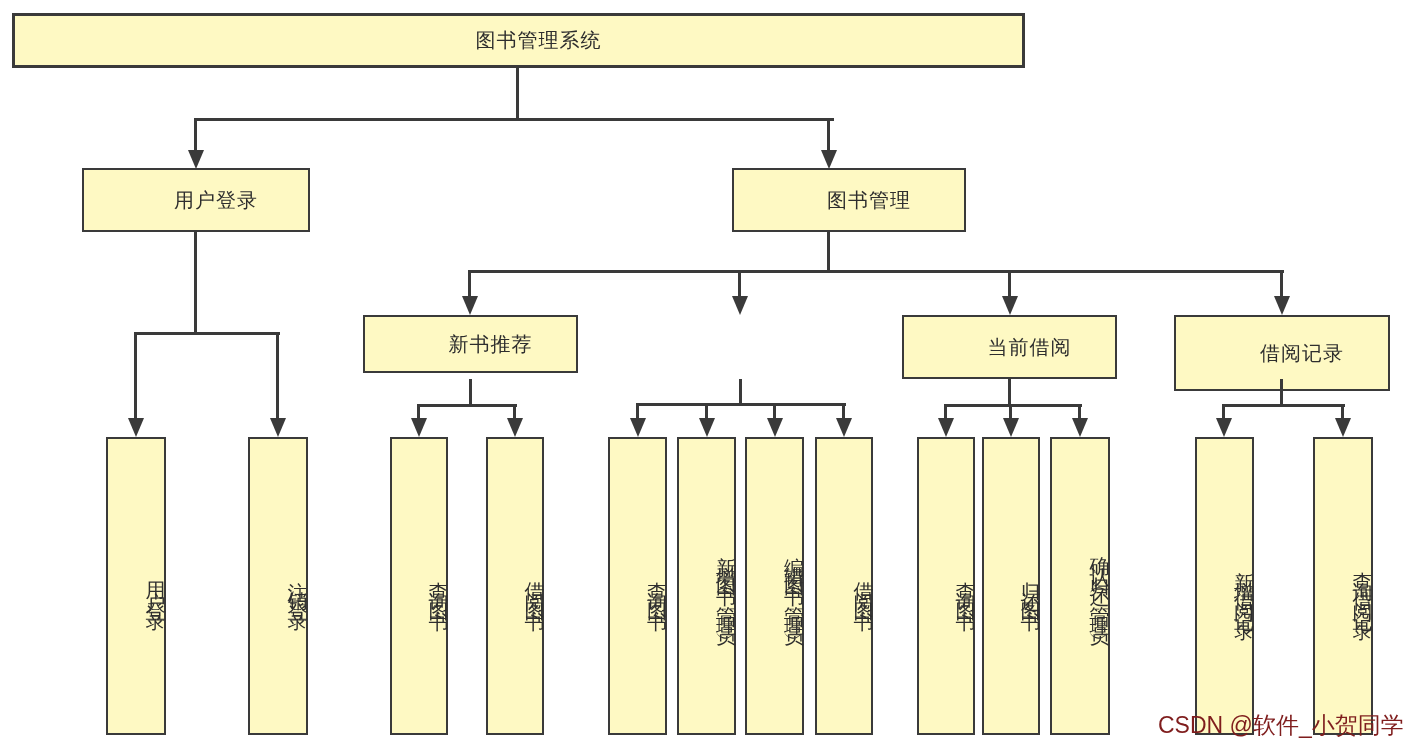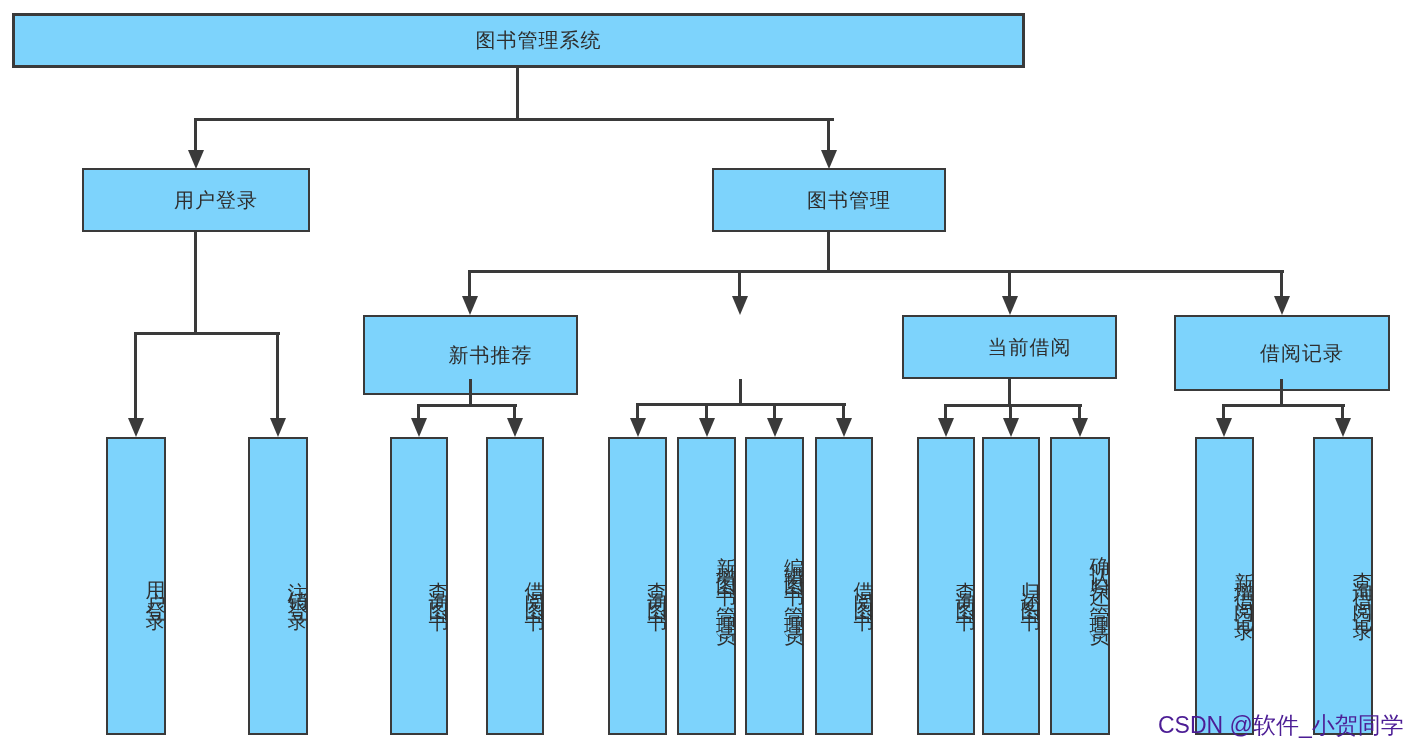--- a/index.html
+++ b/index.html
@@ -10,21 +10,21 @@
   }
   #stage {
     position: relative;
     width: 1405px;
     height: 747px;
     background: #ffffff;
     overflow: hidden;
   }
   .box {
     position: absolute;
-    background: #7dd3fc;
+    background: #fef9c3;
     border: 2px solid #3a3a3a;
     box-sizing: border-box;
     display: flex;
     align-items: center;
     justify-content: center;
     color: #2e2e2e;
     padding-left: 40px;
   }
   .box.root { border-width: 3px; }
   .label-h {
@@ -52,21 +52,21 @@
     height: 0;
     border-left: 8px solid transparent;
     border-right: 8px solid transparent;
     border-top: 19px solid #3a3a3a;
   }
   .watermark {
     position: absolute;
     left: 1158px;
     top: 710px;
     font-size: 23px;
-    color: #4c1d95;
+    color: #7f1d1d;
     white-space: nowrap;
     z-index: 5;
   }
 </style>
 </head>
 <body>
 
 <div id="stage">
 
   <div class="box root" style="left:12px; top:13px; width:1013px; height:55px;">
@@ -78,21 +78,21 @@
     <div class="line h" style="left:194px; top:118px; width:640px;"></div>
     <div class="line v" style="left:194px; top:118px; height:34px;"></div>
     <div class="tri" style="left:188px; top:150px;"></div>
     <div class="line v" style="left:827px; top:118px; height:34px;"></div>
     <div class="tri" style="left:821px; top:150px;"></div>
   </div>
 
   <div class="box" style="left:82px; top:168px; width:228px; height:64px;">
     <span class="label-h">用户登录</span>
   </div>
-  <div class="box" style="left:712px; top:168px; width:234px; height:64px;">
+  <div class="box" style="left:732px; top:168px; width:234px; height:64px;">
     <span class="label-h">图书管理</span>
   </div>
 
   <div>
     <div class="line v" style="left:194px; top:232px; height:103px;"></div>
     <div class="line h" style="left:134px; top:332px; width:146px;"></div>
     <div class="line v" style="left:134px; top:332px; height:88px;"></div>
     <div class="tri" style="left:128px; top:418px;"></div>
     <div class="line v" style="left:276px; top:332px; height:88px;"></div>
     <div class="tri" style="left:270px; top:418px;"></div>
@@ -104,21 +104,21 @@
     <div class="line v" style="left:468px; top:270px; height:28px;"></div>
     <div class="tri" style="left:462px; top:296px;"></div>
     <div class="line v" style="left:738px; top:270px; height:28px;"></div>
     <div class="tri" style="left:732px; top:296px;"></div>
     <div class="line v" style="left:1008px; top:270px; height:28px;"></div>
     <div class="tri" style="left:1002px; top:296px;"></div>
     <div class="line v" style="left:1280px; top:270px; height:28px;"></div>
     <div class="tri" style="left:1274px; top:296px;"></div>
   </div>
 
-  <div class="box" style="left:363px; top:315px; width:215px; height:80px;">
+  <div class="box" style="left:363px; top:315px; width:215px; height:58px;">
     <span class="label-h">新书推荐</span>
   </div>
   <div class="box" style="left:902px; top:315px; width:215px; height:64px;align-items:center;">
     <span class="label-h">当前借阅</span>
   </div>
   <div class="box" style="left:1174px; top:315px; width:216px; height:76px;">
     <span class="label-h">借阅记录</span>
   </div>
 
   <div>

